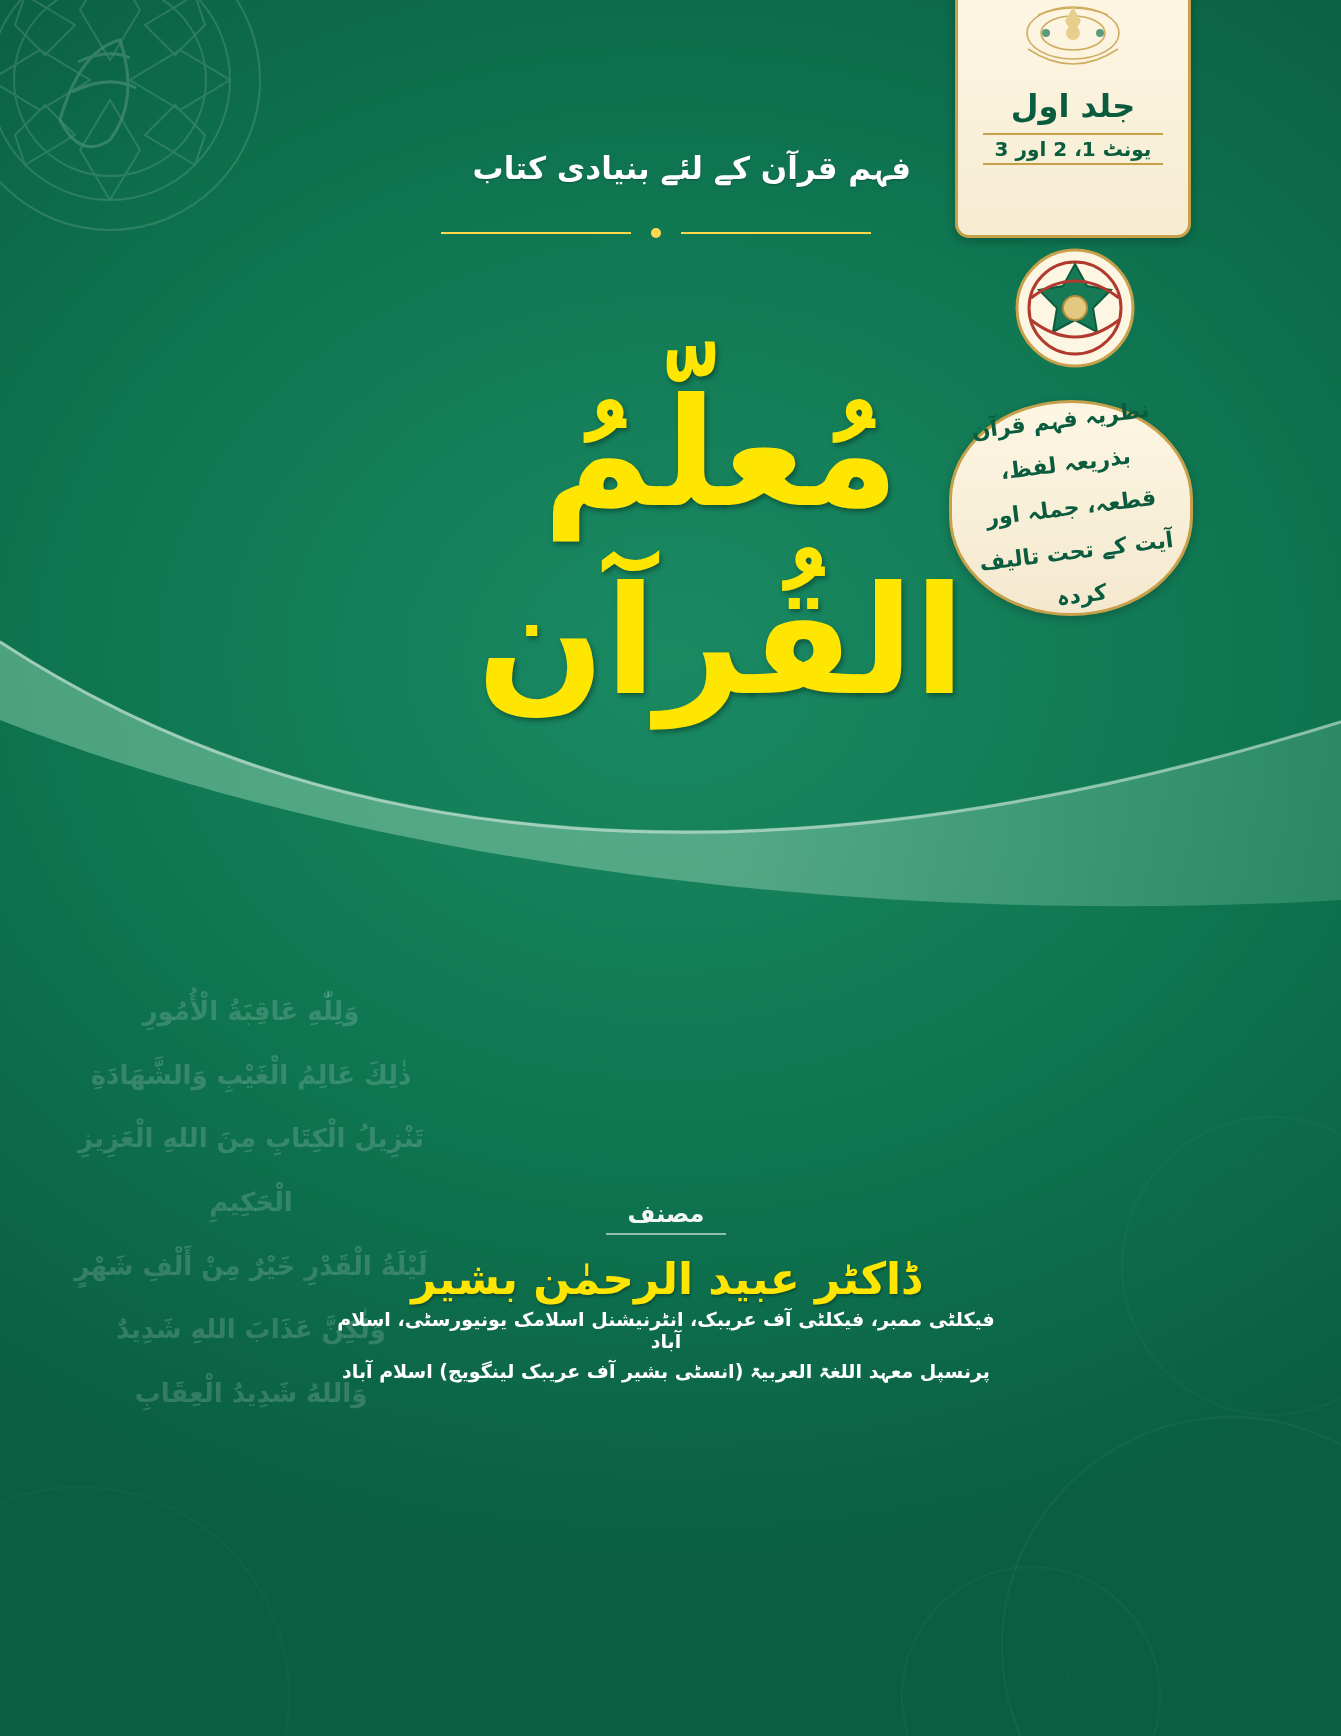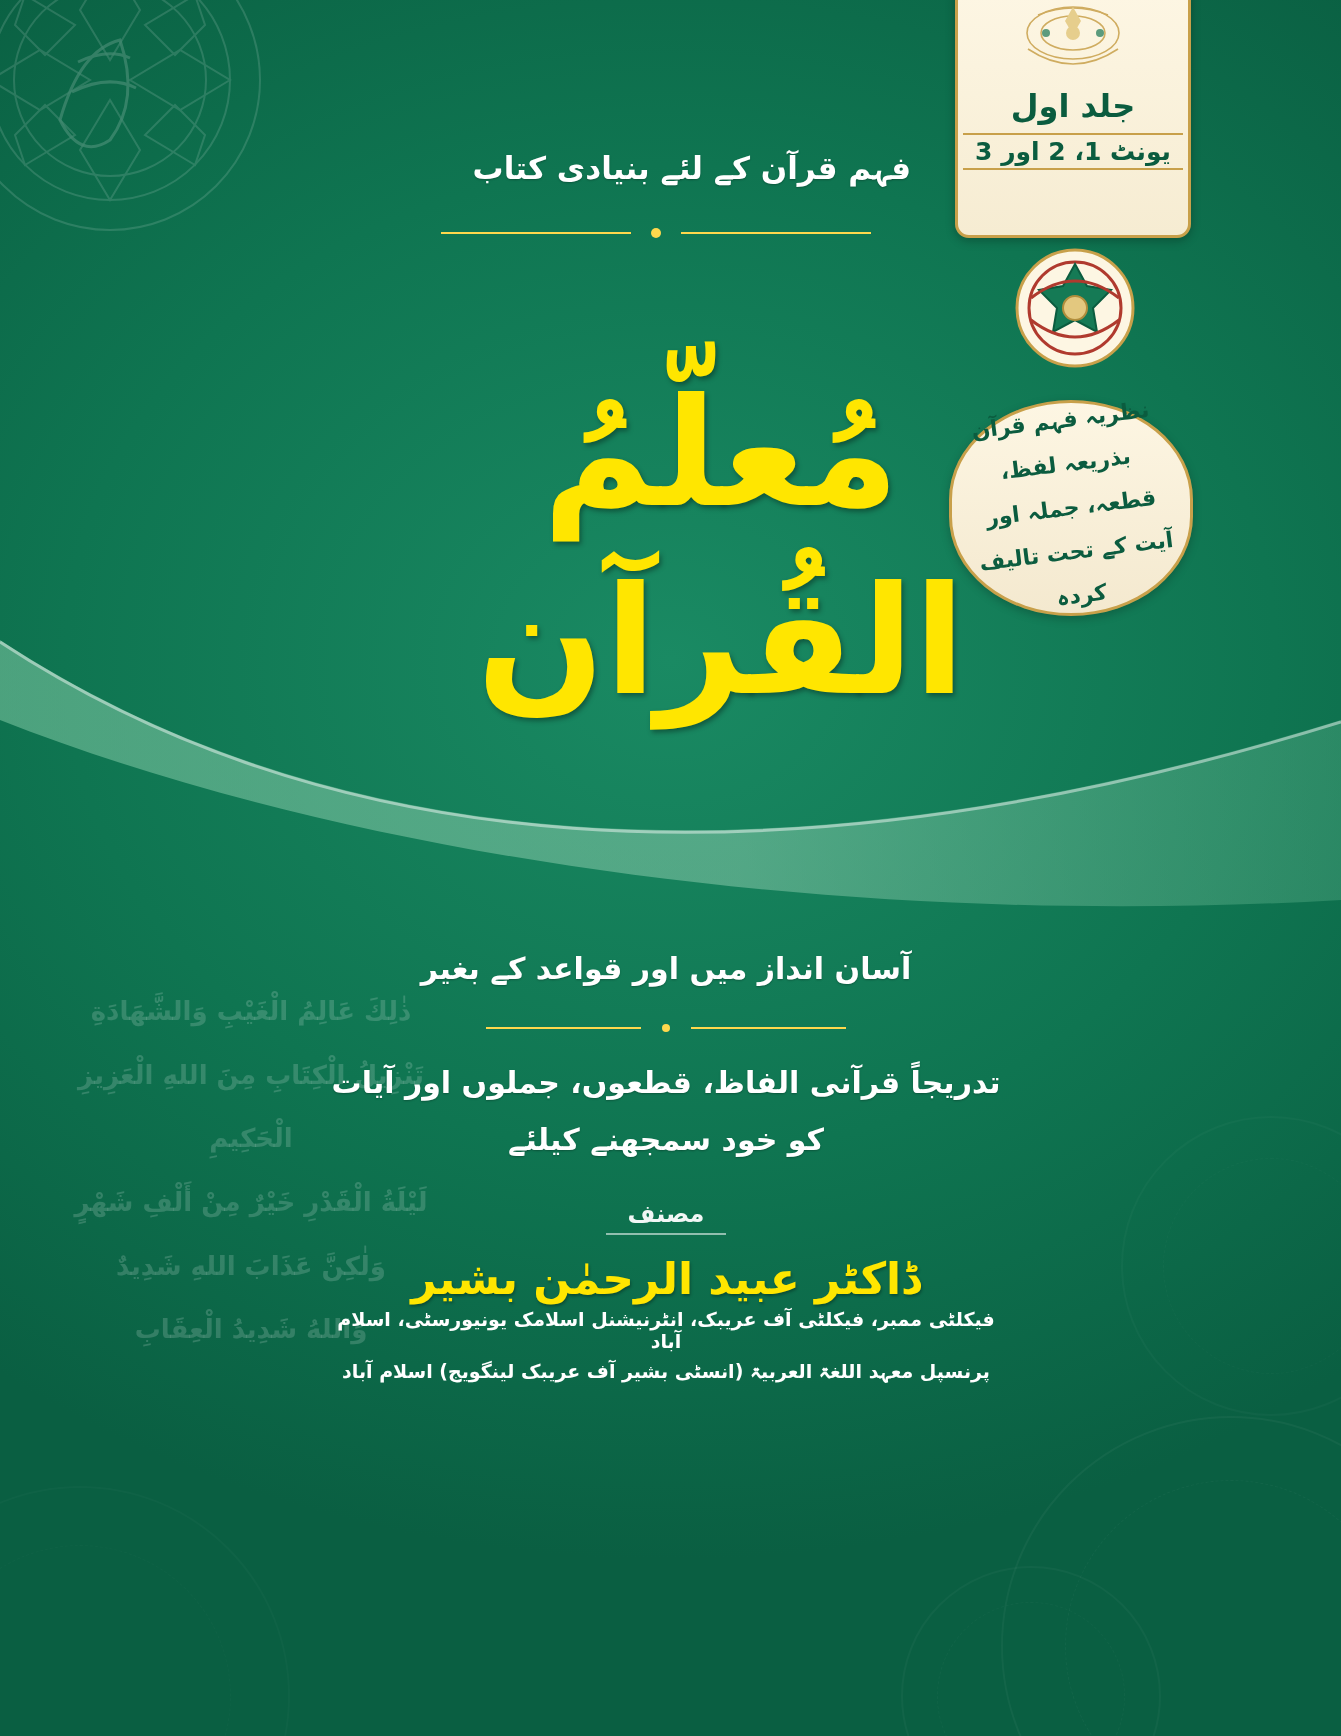--- a/index.html
+++ b/index.html
@@ -108,21 +108,21 @@
     opacity: 0.85;
   }
   .banner-vol {
     color: #0b5c3f;
     font-size: 32px;
     font-weight: bold;
     margin-top: 2px;
   }
   .banner-units {
     color: #0b5c3f;
-    font-size: 25px;
+    font-size: 20px;
     font-weight: bold;
     margin-top: 8px;
   }
   .banner-units-box {
     display: inline-block;
     border-top: 2px solid #c8a04a;
     border-bottom: 2px solid #c8a04a;
     padding: 2px 12px;
   }
 
@@ -338,31 +338,23 @@
       <circle cx="70" cy="70" r="12" fill="#e3c87f" stroke="#b08d3c" stroke-width="2"></circle>
       <path d="M26 60 q44 -34 88 0" fill="none" stroke="#b03a2e" stroke-width="3"></path>
       <path d="M26 82 q44 34 88 0" fill="none" stroke="#b03a2e" stroke-width="3"></path>
     </g>
   </svg>
 
   <div class="oval">
     <div class="oval-text">نظریہ فہم قرآن بذریعہ لفظ، قطعہ، جملہ اور آیت کے تحت تالیف کردہ</div>
   </div>
 
-  <div class="subtitle">
-    <div>آسان انداز میں اور قواعد کے بغیر</div>
-    <svg class="sub-sep" viewBox="0 0 360 8">
-      <line x1="0" y1="4" x2="155" y2="4" stroke="#ffd84d" stroke-width="2"></line>
-      <line x1="205" y1="4" x2="360" y2="4" stroke="#ffd84d" stroke-width="2"></line>
-      <circle cx="180" cy="4" r="4" fill="#ffd84d"></circle>
-    </svg>
-    <div>تدریجاً قرآنی الفاظ، قطعوں، جملوں اور آیات کو خود سمجھنے کیلئے</div>
-  </div>
 
   <div class="watermark">
+    <div>وَلِلّٰهِ عَاقِبَةُ الْأُمُورِ</div>
     <div>ذٰلِكَ عَالِمُ الْغَيْبِ وَالشَّهَادَةِ</div>
     <div>تَنْزِيلُ الْكِتَابِ مِنَ اللهِ الْعَزِيزِ الْحَكِيمِ</div>
     <div>لَيْلَةُ الْقَدْرِ خَيْرٌ مِنْ أَلْفِ شَهْرٍ</div>
     <div>وَلٰكِنَّ عَذَابَ اللهِ شَدِيدٌ</div>
     <div>وَاللهُ شَدِيدُ الْعِقَابِ</div>
   </div>
 
   <div class="author-wrap">
     <div class="author-label">مصنف</div>
     <div class="author-label-rule"></div>

